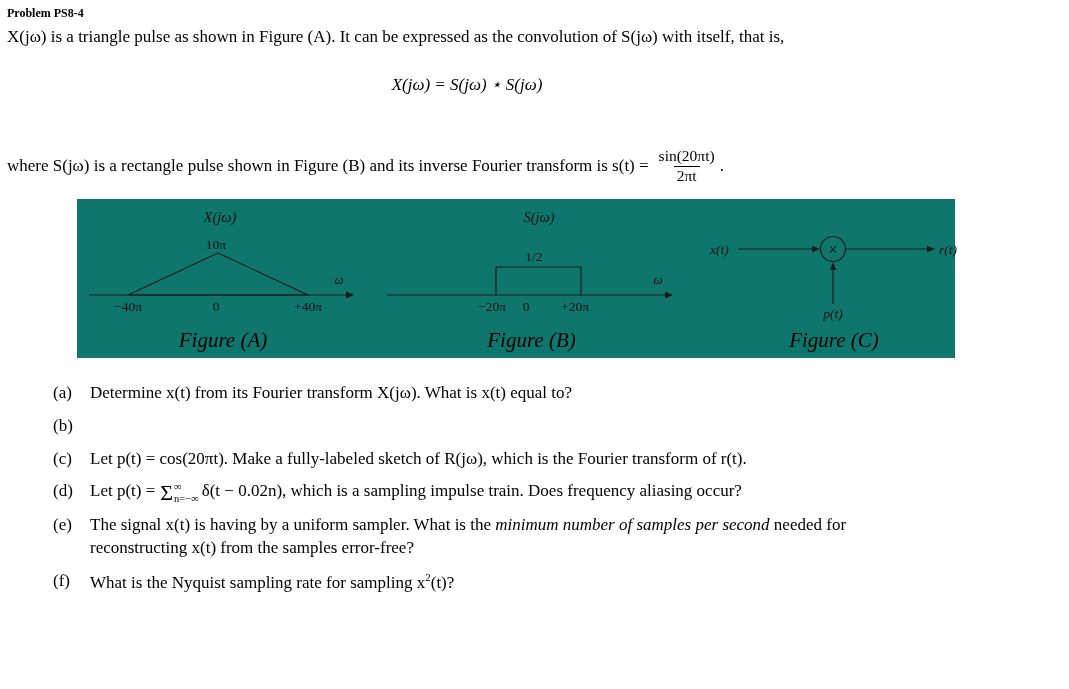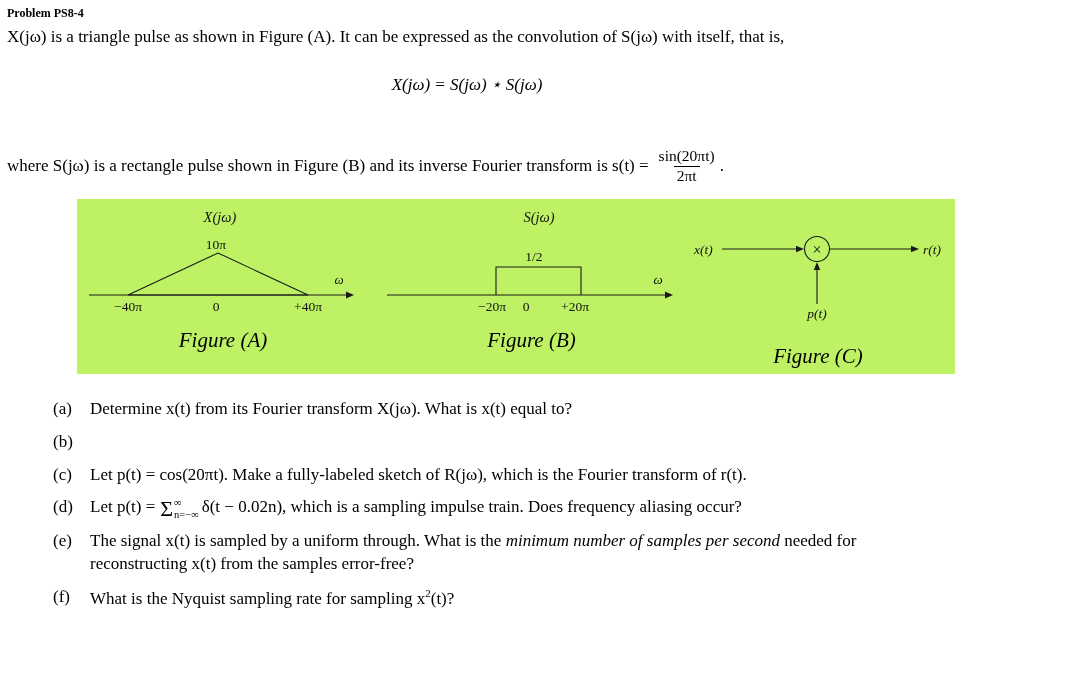--- a/index.html
+++ b/index.html
@@ -13,25 +13,25 @@
   .page { padding: 6px 10px 0 7px; }
   .title { font-weight: 700; font-size: 12px; }
   .intro { margin-top: 6px; }
   .equation { width: 920px; text-align: center; margin-top: 27px; font-style: italic; }
   .where { margin-top: 52px; display: flex; align-items: center; }
   .frac { display: inline-flex; flex-direction: column; align-items: center; margin-left: 7px; font-size: 15.5px; line-height: 1.2; }
   .frac .num { padding: 0 3px; }
   .frac .den { border-top: 1.2px solid #000; padding: 0 3px; }
   .where .dot { margin-left: 2px; }
 
-  .figstrip { margin: 14px 0 0 70px; width: 878px; background: #bef264; display: flex; padding: 8px 0 5px 0; }
+  .figstrip { margin: 14px 0 0 70px; width: 878px; background: #0f766e; display: flex; padding: 8px 0 5px 0; }
   .figblock { display: flex; flex-direction: column; align-items: center; }
   .figA { margin-left: 6px; }
   .figB { margin-left: 16px; }
-  .figC { margin-left: 8px; gap: 16px; }
+  .figC { margin-left: 24px; }
   .caption { font-size: 21px; margin-top: 3px; font-style: italic; }
   svg text { font-family: "Liberation Serif", "DejaVu Serif", serif; fill: #111; }
 
   .questions { margin: 24px 0 0 46px; }
   .q { display: flex; margin-top: 10px; line-height: 1.34; }
   .q .lab { width: 37px; flex-shrink: 0; }
   .q .bod { max-width: 905px; }
   .q .narrow { max-width: 845px; }
   .bridge { margin-top: 10px; padding-left: 37px; text-indent: -37px; line-height: 1.34; max-width: 880px; }
   .note, .emph { font-style: italic; }
@@ -140,21 +140,21 @@
             <span class="sigma">Σ</span>
             <span class="lims">
               <span>∞</span>
               <span>n=−∞</span>
             </span>
           </span><span>δ(t − 0.02n), which is a sampling impulse train. Does frequency aliasing occur?</span></span>
     </div>
 
     <div class="q">
       <span class="lab">(e)</span>
-      <span class="bod narrow"><span>The signal x(t) is sampled by a uniform through. What is the </span><span class="emph">minimum number of samples per second</span><span> needed for reconstructing x(t) from the samples error-free?</span></span>
+      <span class="bod narrow"><span>The signal x(t) is having by a uniform sampler. What is the </span><span class="emph">minimum number of samples per second</span><span> needed for reconstructing x(t) from the samples error-free?</span></span>
     </div>
 
     <div class="q">
       <span class="lab">(f)</span>
       <span class="bod"><span>What is the Nyquist sampling rate for sampling x</span><sup class="p2">2</sup><span>(t)?</span></span>
     </div>
 
   </div>
 
 </div>

